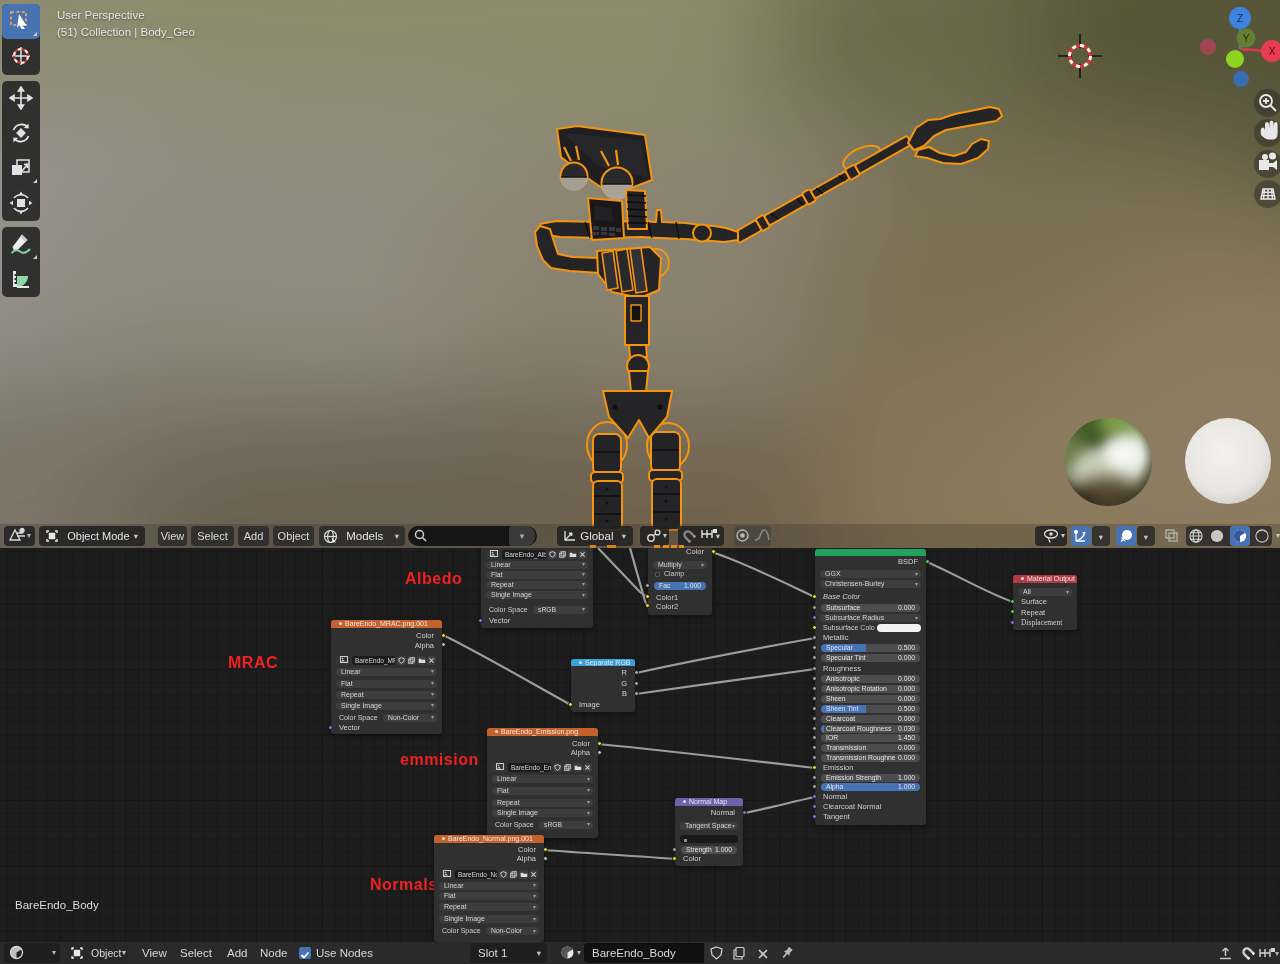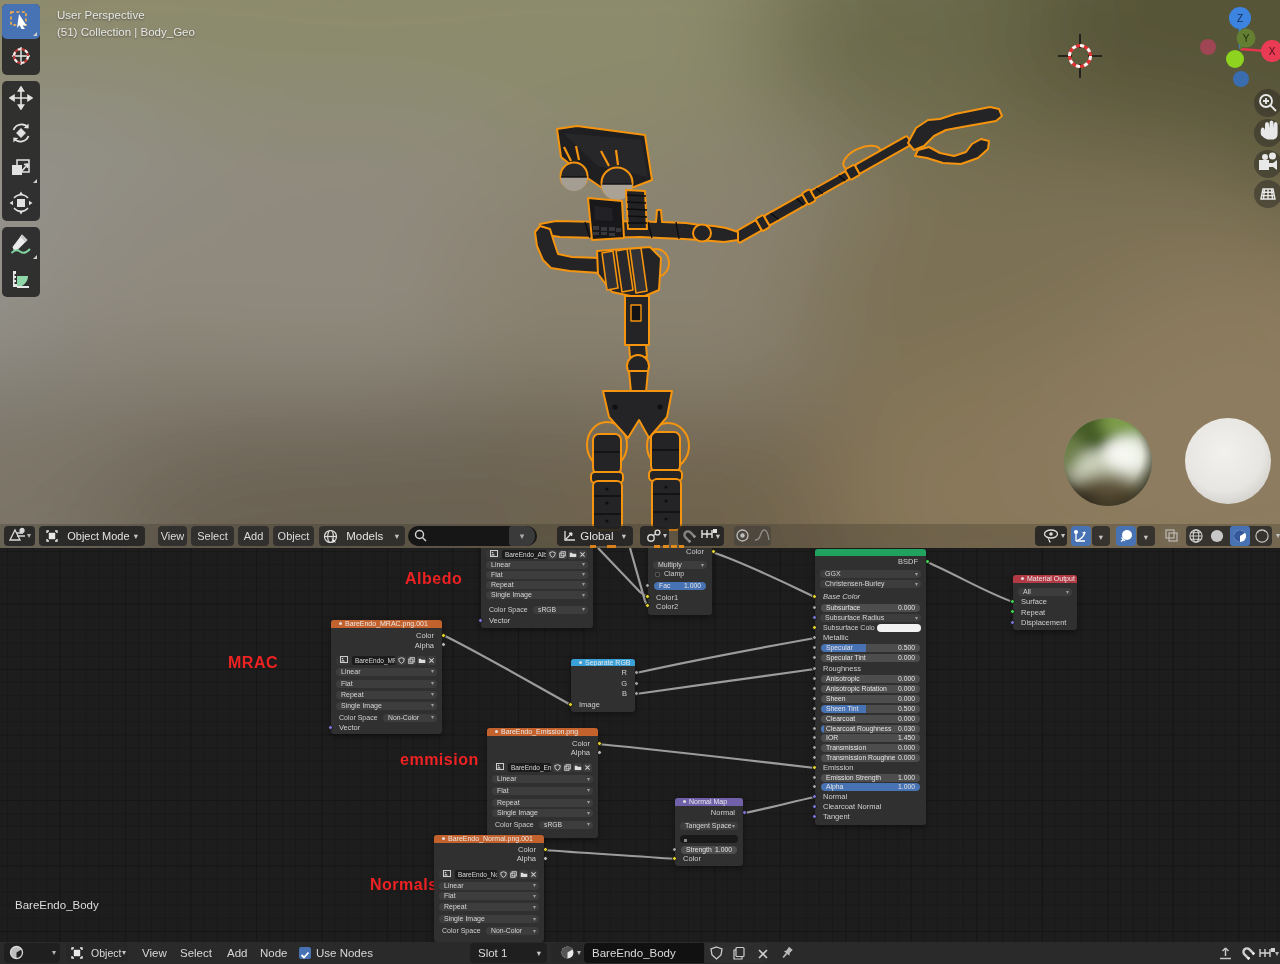--- a/index.html
+++ b/index.html
@@ -782,21 +782,21 @@
         <div class="sock" style="top: 264.5px; background: rgb(122, 116, 216); left: -3.5px;"></div>
       </div>
 
     <div class="node" id="n-mout" style="left:1013px; top:27px; width:64px; height:55px;">
         <div class="nhead" style="background: rgb(178, 58, 69); height: 8px; line-height: 8px;"><span style="display:inline-block;width:3px;height:3px;border-radius:50%;background:#ddd;vertical-align:1.5px;margin-right:3px;"></span>Material Output</div>
         <div style="position: absolute; left: 5px; right: 5px; top: 13px; height: 8px; background: rgb(61, 61, 61); border-radius: 4px; line-height: 8.5px; padding: 0px 5px; color: rgb(214, 214, 214); font-size: 7px; white-space: nowrap; overflow: hidden;">All<span style="position:absolute;right:3px;top:-0.5px;color:#9a9a9a;font-size:6px;">▾</span></div>
         <div style="position: absolute; left: 8px; top: 22px; height: 10px; line-height: 10px;">Surface</div>
         <div class="sock" style="top: 23.5px; background: rgb(63, 209, 79); left: -3.5px;"></div>
         <div style="position: absolute; left: 8px; top: 32.5px; height: 10px; line-height: 10px;">Repeat</div>
         <div class="sock" style="top: 34px; background: rgb(63, 209, 79); left: -3.5px;"></div>
-        <div style="position: absolute; left: 8px; top: 43px; height: 10px; line-height: 10px;">Displacement</div>
+        <div style="position: absolute; left: 8px; top: 43px; height: 10px; line-height: 10px; font-family: Liberation Serif, serif;">Displacement</div>
         <div class="sock" style="top: 44.5px; background: rgb(122, 116, 216); left: -3.5px;"></div>
       </div>
     <div class="redlbl" style="left:405px; top:22px;">Albedo</div>
     <div class="redlbl" style="left:228px; top:106px;">MRAC</div>
     <div class="redlbl" style="left:400px; top:203px;">emmision</div>
     <div class="redlbl" style="left:370px; top:328px;">Normals</div>
     <div style="position:absolute; left:15px; top:351px; color:#dcdcdc; font-size:11.5px;">BareEndo_Body</div>
   </div>
   <div style="position:absolute; left:590px; top:545px; width:6px; height:3px; background:#d8811c; z-index:6;"></div>
   <div style="position:absolute; left:607px; top:545px; width:9px; height:3px; background:#d8811c; z-index:6;"></div>

